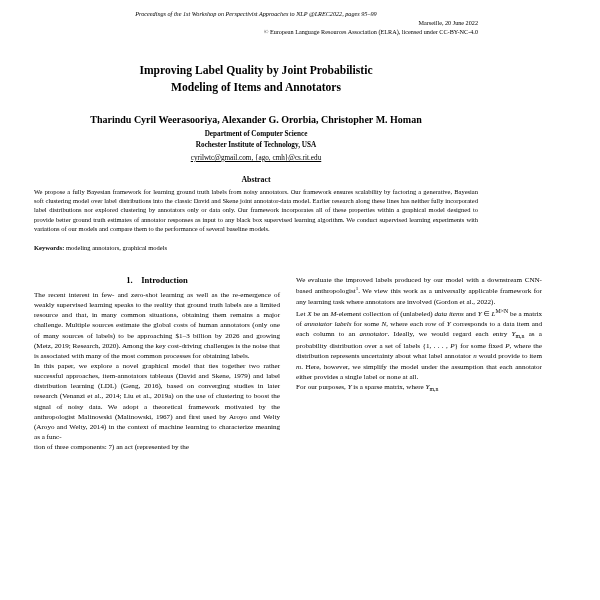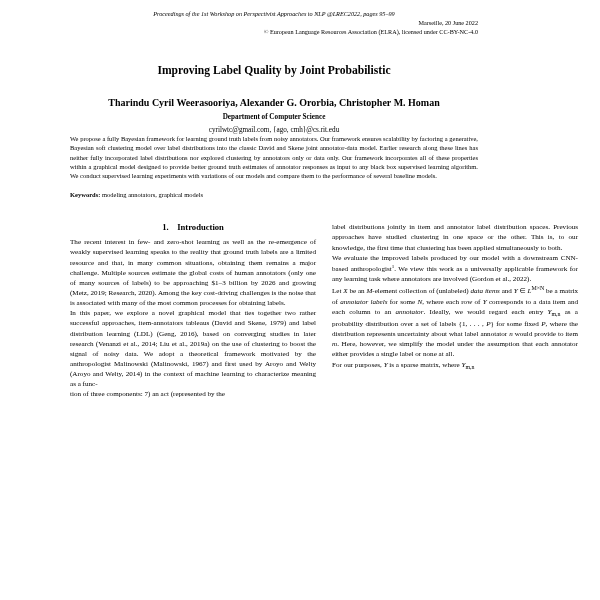--- a/index.html
+++ b/index.html
@@ -11,21 +11,21 @@
     width: 600px;
     height: 600px;
     overflow: hidden;
     font-family: "Liberation Serif", serif;
     color: #000000;
   }
   .page {
     width: 524px;
     height: 600px;
     box-sizing: border-box;
-    padding: 10px 46px 0 70px;
+    padding: 10px 46px 0 34px;
     position: relative;
   }
   .header-block {
     text-align: right;
     font-size: 6.2px;
     line-height: 1.45;
     color: #000;
     margin-bottom: 2px;
   }
   .header-line1 {
@@ -51,20 +51,21 @@
     text-align: center;
     font-size: 7.2px;
     line-height: 1.52;
     margin-top: 4px;
     font-weight: bold;
   }
   .emails {
     text-align: center;
     font-size: 7.2px;
     margin-top: 3px;
+    text-decoration: underline;
   }
   .abstract-head {
     text-align: center;
     font-weight: bold;
     font-size: 7.8px;
     margin-top: 13px;
     margin-bottom: 3px;
   }
   .abstract-body {
     font-size: 6.5px;
@@ -119,51 +120,53 @@
 <div class="page">
 
   <div class="header-block">
     <div class="header-line1">Proceedings of the 1st Workshop on Perspectivist Approaches to NLP @LREC2022, pages 95–99</div>
     <div>Marseille, 20 June 2022</div>
     <div>© European Language Resources Association (ELRA), licensed under CC-BY-NC-4.0</div>
   </div>
 
   <div class="title">
     <div>Improving Label Quality by Joint Probabilistic</div>
+    <div>Modeling of Items and Annotators</div>
   </div>
 
   <div class="authors">Tharindu Cyril Weerasooriya, Alexander G. Ororbia, Christopher M. Homan</div>
 
   <div class="affil">
     <div>Department of Computer Science</div>
+    <div>Rochester Institute of Technology, USA</div>
   </div>
 
   <div class="emails">cyrilwtc@gmail.com, {ago, cmh}@cs.rit.edu</div>
 
+  <div class="abstract-head">Abstract</div>
   <div class="abstract-body">We propose a fully Bayesian framework for learning ground truth labels from noisy annotators. Our framework ensures scalability by factoring a generative, Bayesian soft clustering model over label distributions into the classic David and Skene joint annotator-data model. Earlier research along these lines has neither fully incorporated label distributions nor explored clustering by annotators only or data only. Our framework incorporates all of these properties within a graphical model designed to provide better ground truth estimates of annotator responses as input to any black box supervised learning algorithm. We conduct supervised learning experiments with variations of our models and compare them to the performance of several baseline models.</div>
 
   <div class="keywords">
     <b>Keywords:</b><span> modeling annotators, graphical models</span>
   </div>
 
   <div class="cols">
 
     <div class="col">
       <div class="sec-head">
         <span>1.</span>
         &nbsp;&nbsp;
         <span>Introduction</span>
       </div>
       <p class="para">The recent interest in few- and zero-shot learning as well as the re-emergence of weakly supervised learning speaks to the reality that ground truth labels are a limited resource and that, in many common situations, obtaining them remains a major challenge. Multiple sources estimate the global costs of human annotators (only one of many sources of labels) to be approaching $1–3 billion by 2026 and growing (Metz, 2019; Research, 2020). Among the key cost-driving challenges is the noise that is associated with many of the most common processes for obtaining labels.</p>
       <p class="para">In this paper, we explore a novel graphical model that ties together two rather successful approaches, item-annotators tableaus (David and Skene, 1979) and label distribution learning (LDL) (Geng, 2016), based on converging studies in later research (Venanzi et al., 2014; Liu et al., 2019a) on the use of clustering to boost the signal of noisy data. We adopt a theoretical framework motivated by the anthropologist Malinowski (Malinowski, 1967) and first used by Aroyo and Welty (Aroyo and Welty, 2014) in the context of machine learning to characterize meaning as a func-</p>
       <p class="para">tion of three components: 7) an act (represented by the</p>
     </div>
 
     <div class="col">
-      <p class="para">label distributions jointly in item and annotator label distribution spaces. Previous approaches have studied clustering in one space or the other. This is, to our knowledge, the first time that clustering has been applied simultaneously to both.</p>
       <p class="para"><span>We evaluate the improved labels produced by our model with a downstream CNN-based anthropologist</span><span class="footnote-mark">1</span><span>. We view this work as a universally applicable framework for any learning task where annotators are involved (Gordon et al., 2022).</span></p>
 
 
       <p class="para">Let <i>X</i> be an <i>M</i>-element collection of (unlabeled) <i>data items</i> and <i>Y</i> ∈ <i>L</i><sup>M×N</sup> be a matrix of <i>annotator labels</i> for some <i>N</i>, where each row of <i>Y</i> corresponds to a data item and each column to an <i>annotator</i>. Ideally, we would regard each entry <i>Y</i><sub>m,n</sub> as a probability distribution over a set of labels {1, . . . , <i>P</i>} for some fixed <i>P</i>, where the distribution represents uncertainty about what label annotator <i>n</i> would provide to item <i>m</i>. Here, however, we simplify the model under the assumption that each annotator either provides a single label or none at all.</p>
       <p class="para">For our purposes, <i>Y</i> is a sparse matrix, where <i>Y</i><sub>m,n</sub></p>
     </div>
 
   </div>
 
 </div>

